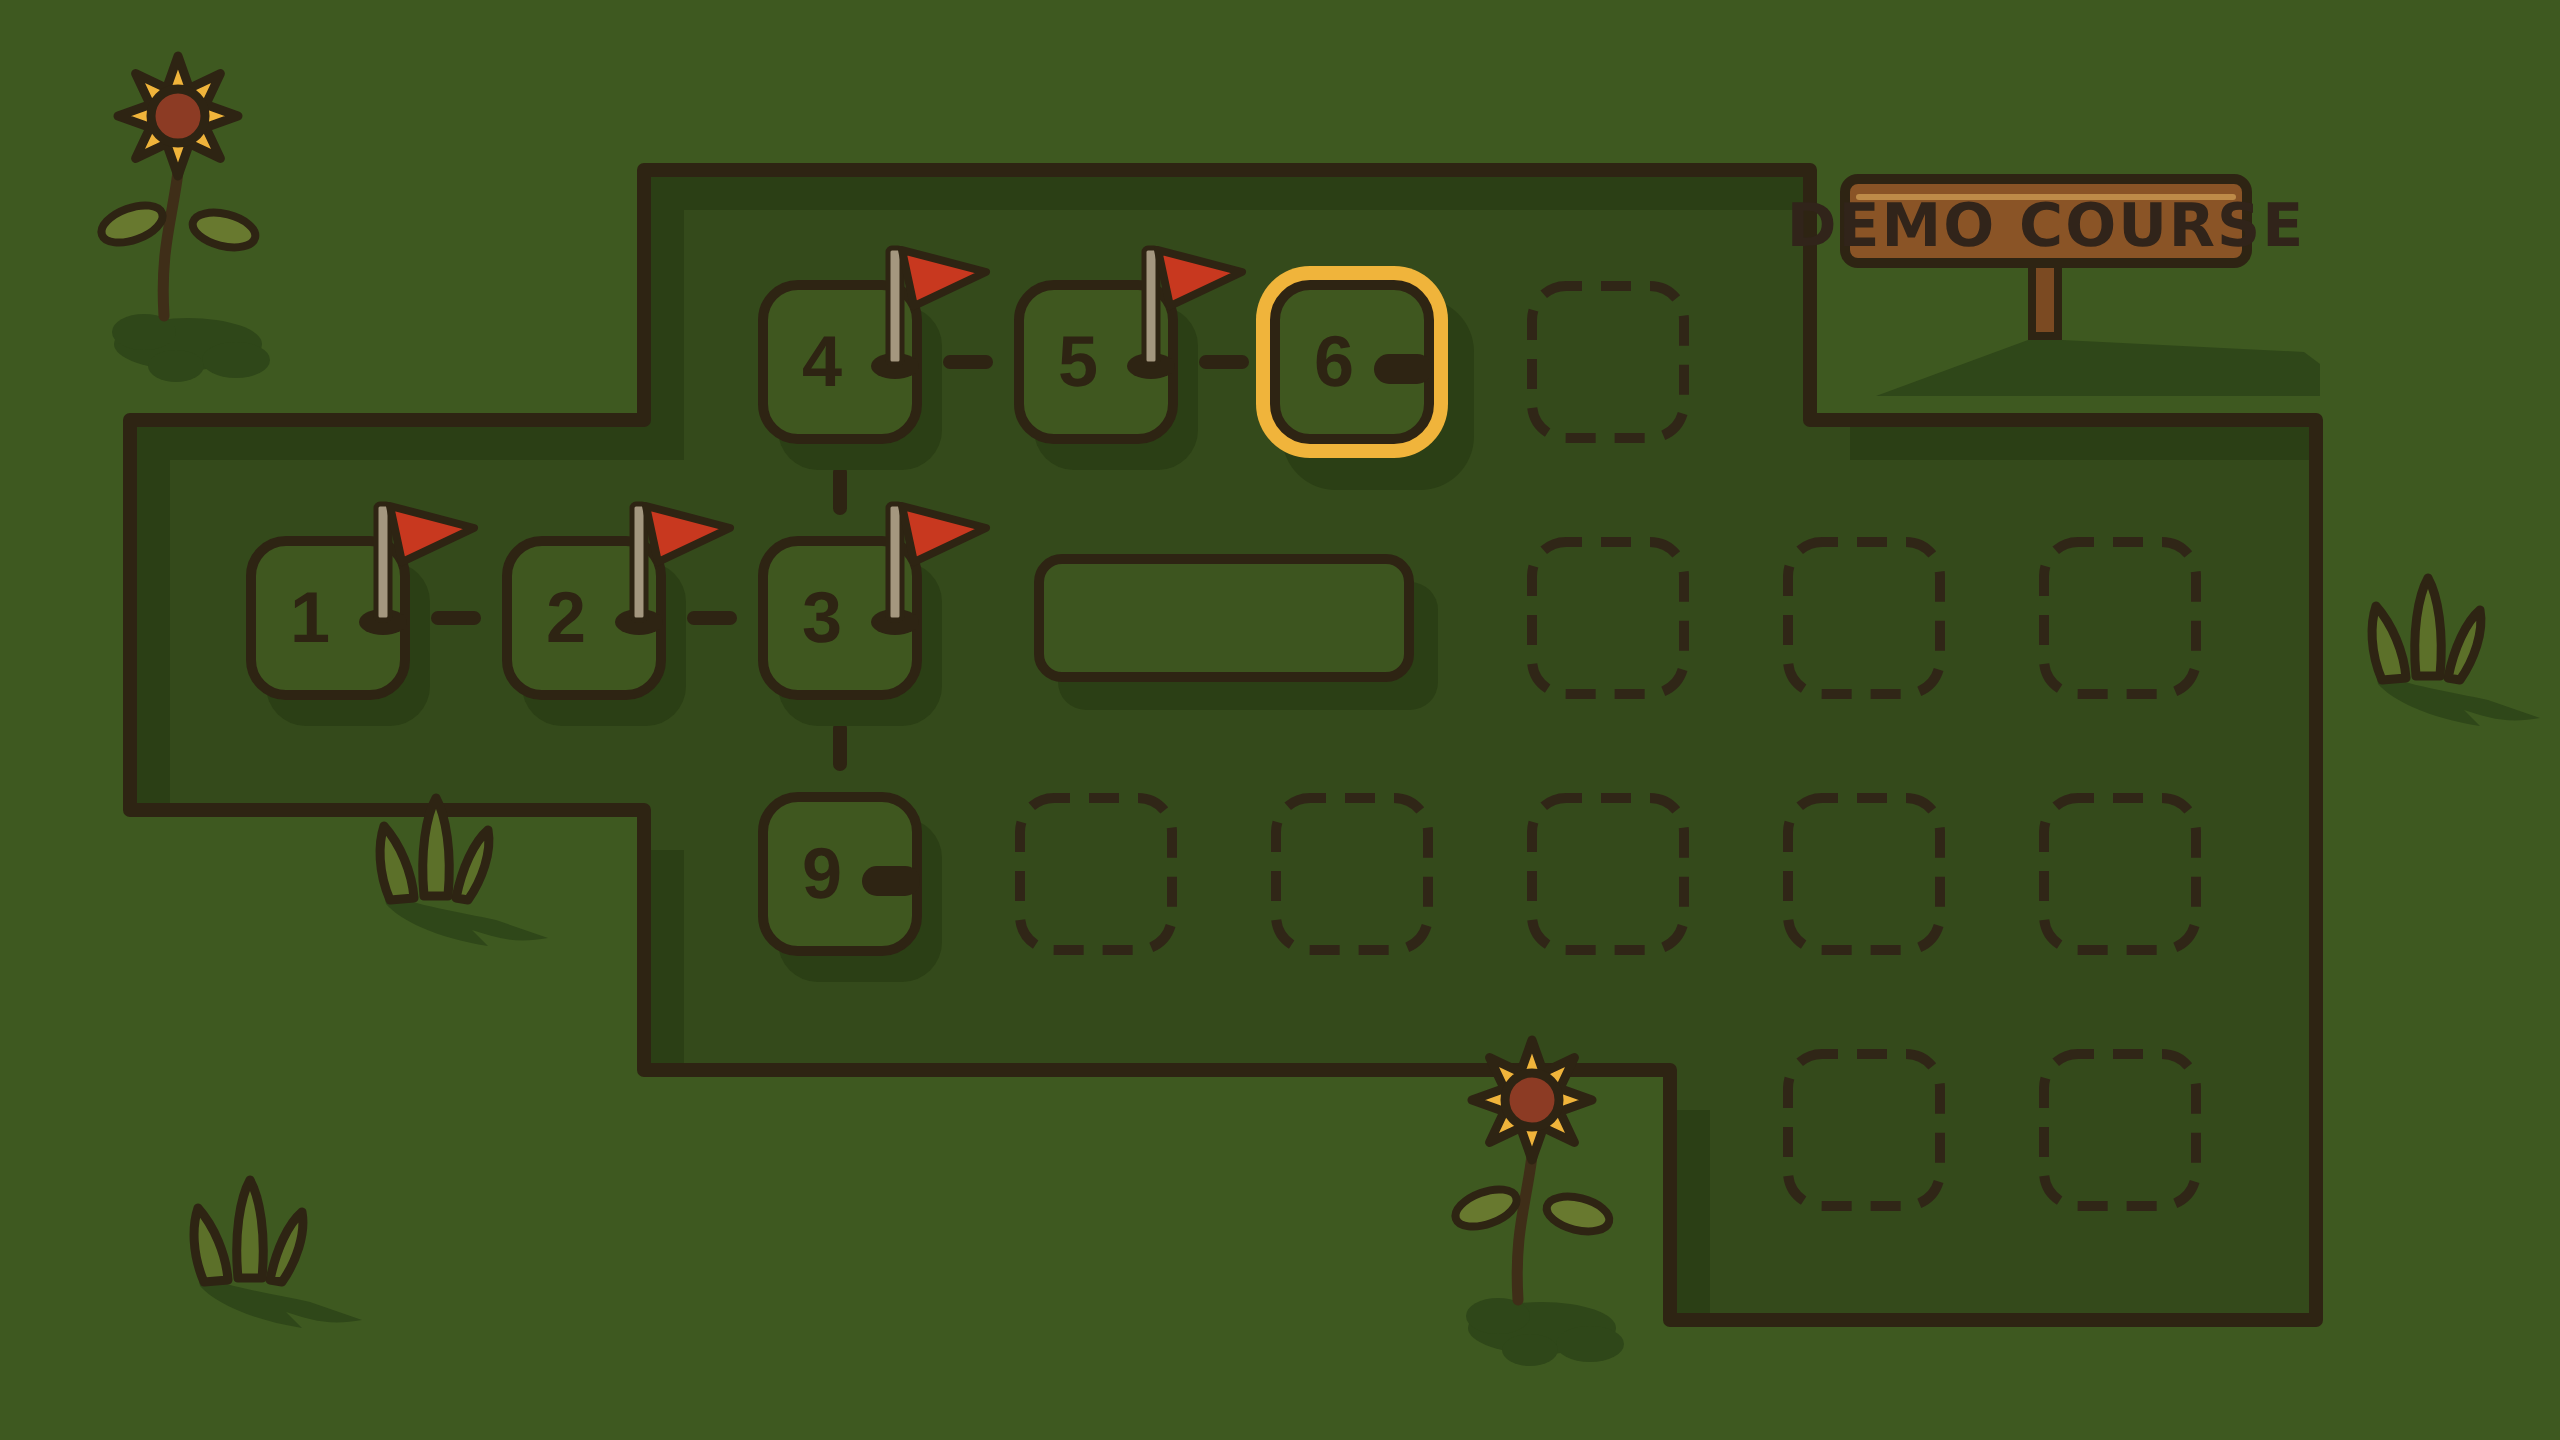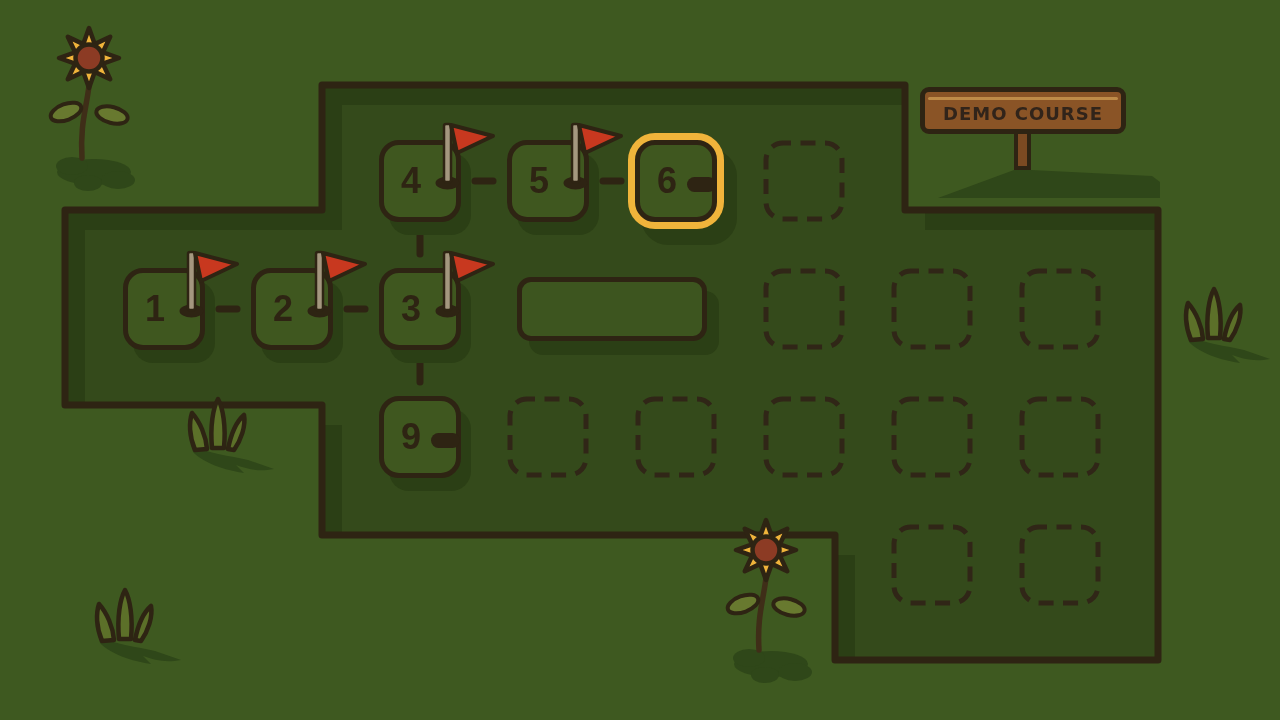--- a/index.html
+++ b/index.html
@@ -47,21 +47,21 @@
     background:var(--wide);border:5px solid var(--outline);border-radius:14px;
     box-shadow:12px 14px 0 0 var(--deep);}
 
   .sign-post{position:absolute;left:1014px;top:128px;width:17px;height:42px;box-sizing:border-box;
     background:var(--post);border:4px solid var(--outline);border-top:none;z-index:2;}
   .sign-board{position:absolute;left:920px;top:87px;width:206px;height:47px;box-sizing:border-box;
     background:var(--board);border:5px solid var(--outline);border-radius:9px;z-index:3;
     display:flex;align-items:center;justify-content:center;}
   .sign-line{position:absolute;left:3px;right:3px;top:5px;height:3px;
     background:var(--board-line);border-radius:2px;}
-  .sign-label{font-size:18px;font-weight:bold;letter-spacing:1px;color:var(--sign-text);
+  .sign-label{font-size:30px;font-weight:bold;letter-spacing:1px;color:var(--sign-text);
     margin-top:6px;white-space:nowrap;}
 </style>
 </head>
 <body>
 
 <div class="stage">
 
   <svg class="scene" width="1280" height="720" viewBox="0 0 1280 720">
     <defs>
       <clipPath id="panel-clip">

